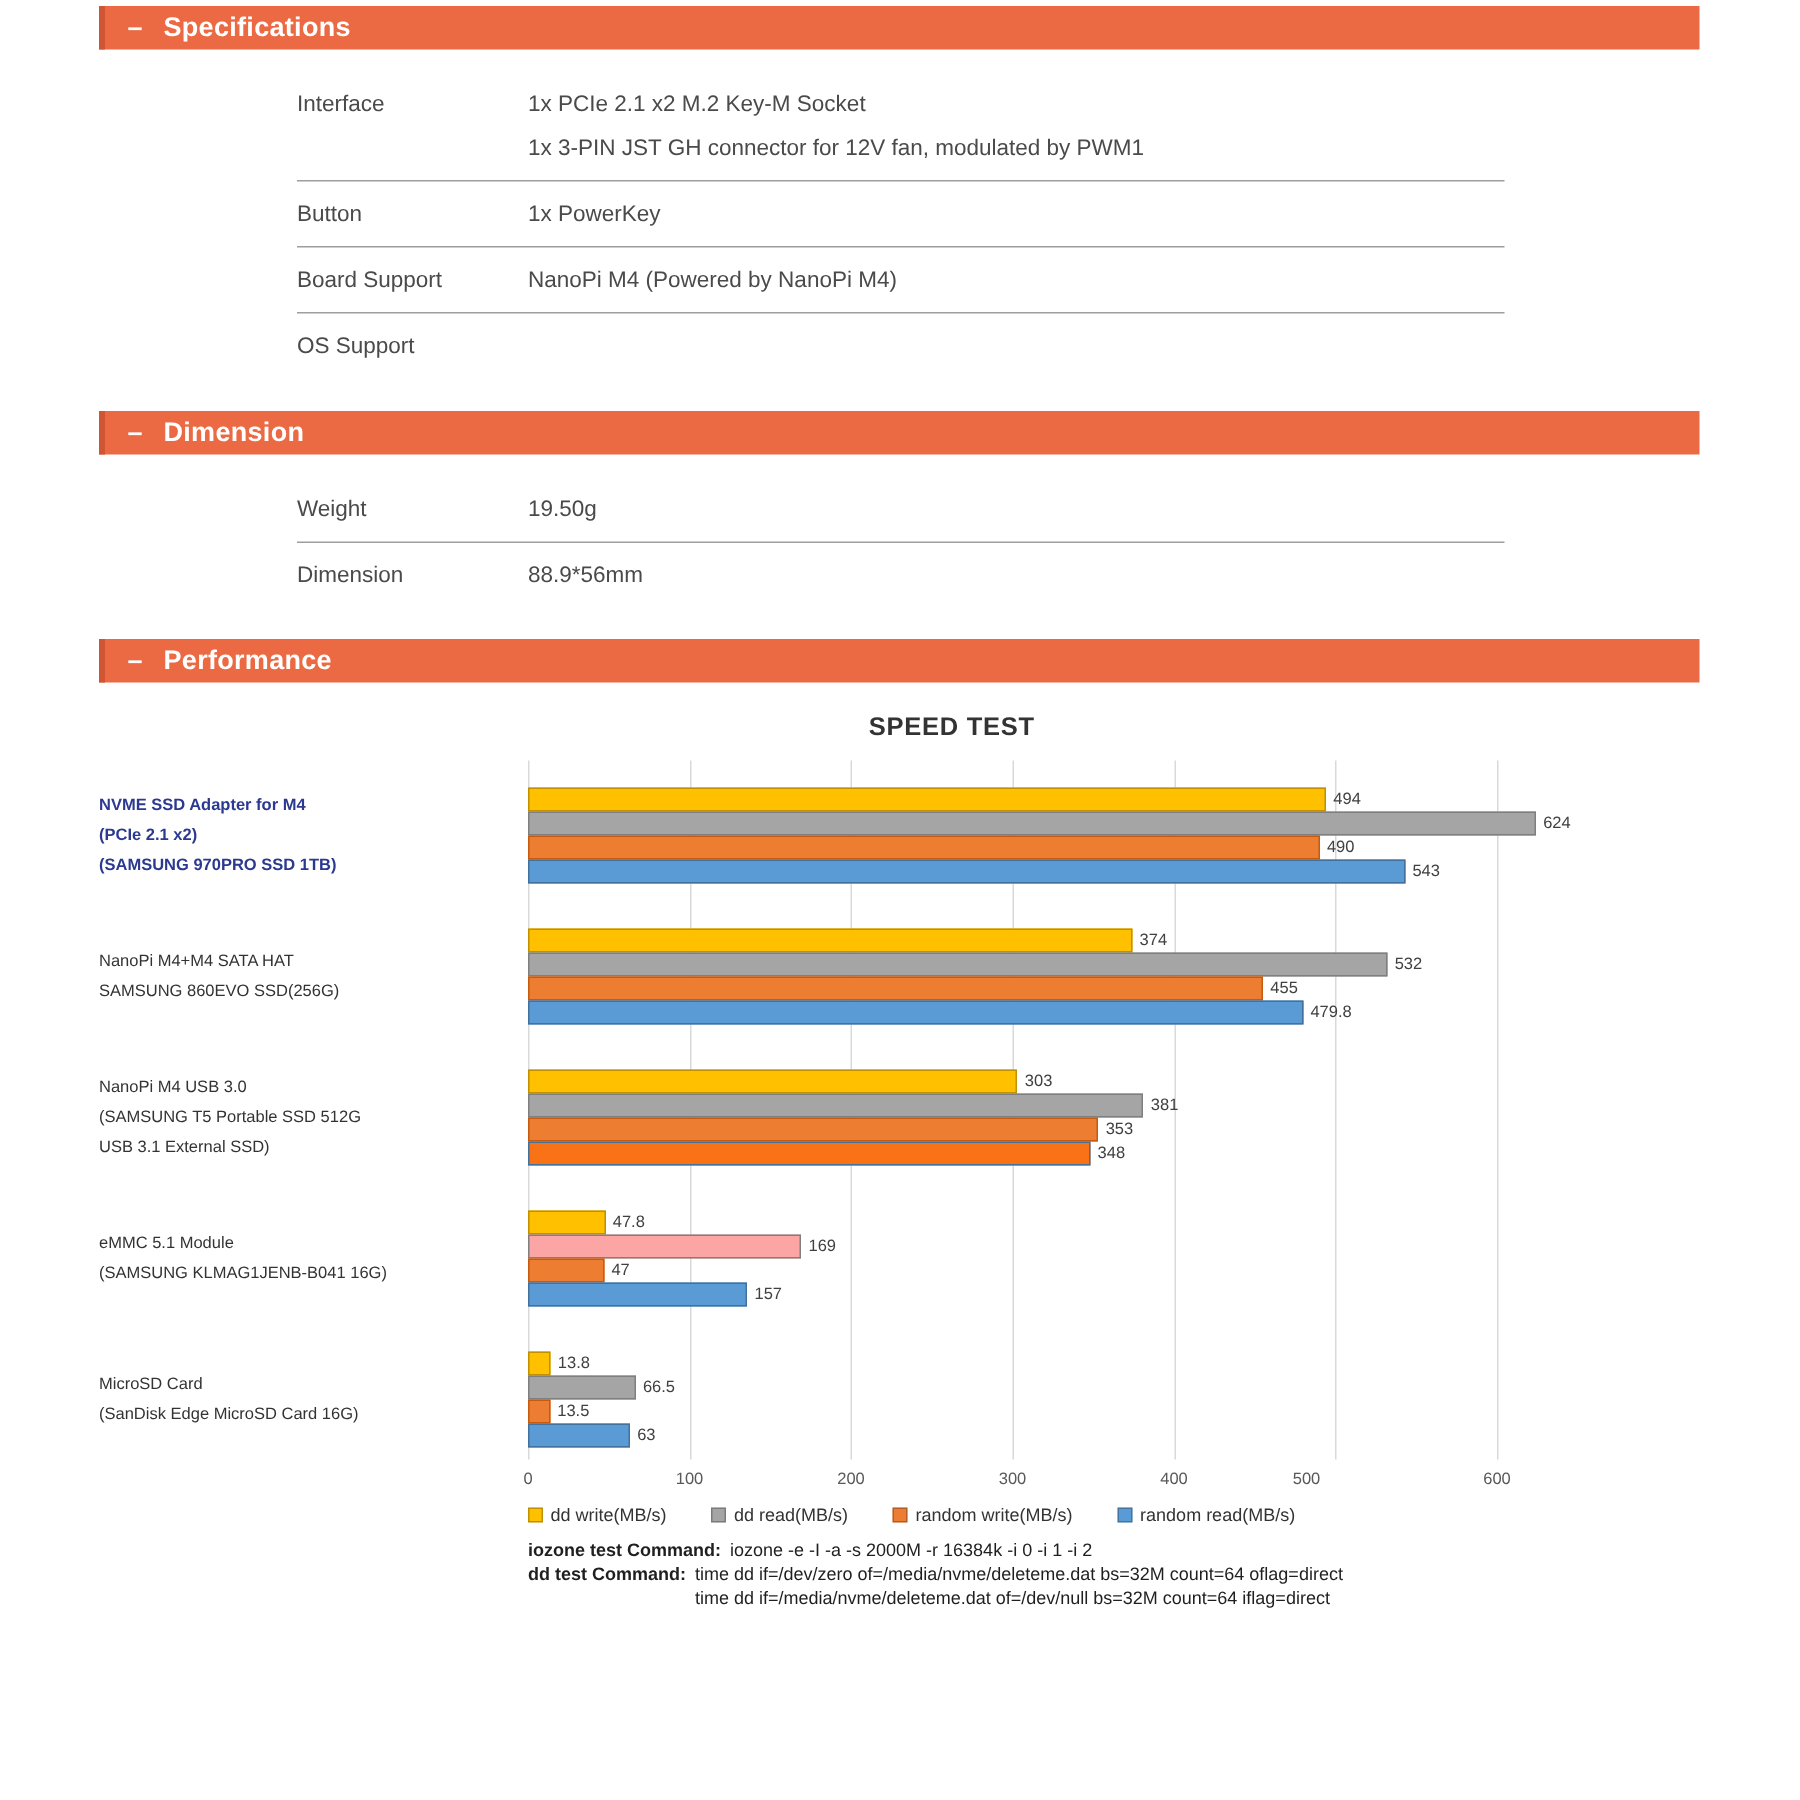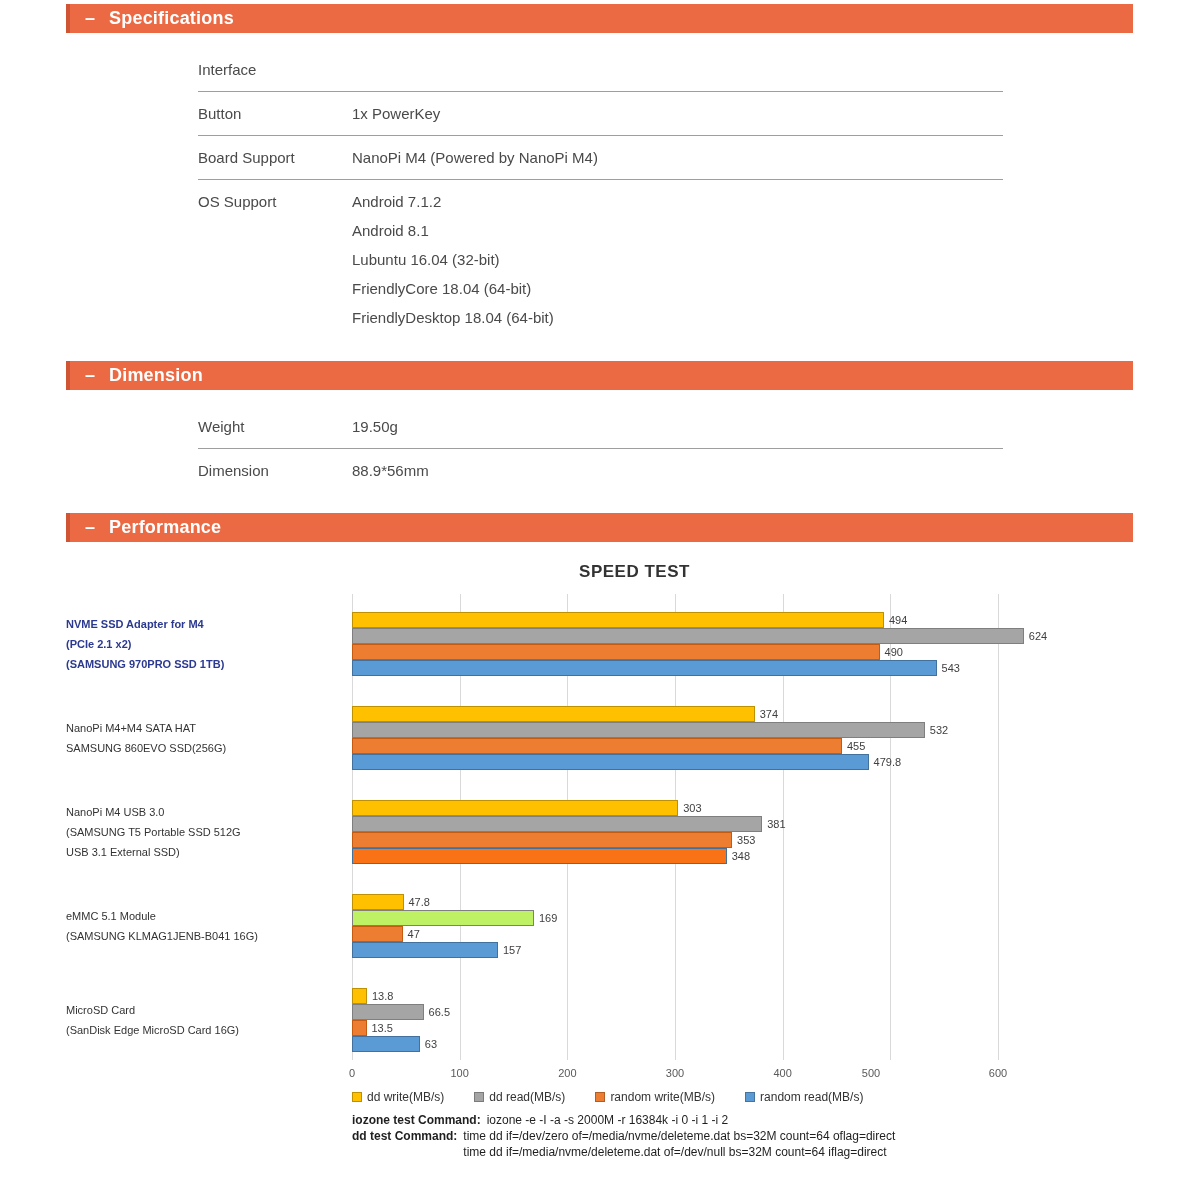--- a/index.html
+++ b/index.html
@@ -94,45 +94,42 @@
 <div class="page">
 
   <section>
     <div class="sec-header hdr-spec">
       <span class="dash">–</span>
       <span class="sec-title">Specifications</span>
     </div>
     <div class="spec-table">
       <div class="spec-row">
         <div class="spec-label">Interface</div>
+        <div class="spec-values">
+          <div>1x PCIe 2.1 x2 M.2 Key-M Socket</div>
+          <div>1x 3-PIN JST GH connector for 12V fan, modulated by PWM1</div>
+        </div>
       </div>
       <div class="spec-divider"></div>
       <div class="spec-row">
         <div class="spec-label">Button</div>
         <div class="spec-values">
           <div>1x PowerKey</div>
         </div>
       </div>
       <div class="spec-divider"></div>
       <div class="spec-row">
         <div class="spec-label">Board Support</div>
         <div class="spec-values">
           <div>NanoPi M4 (Powered by NanoPi M4)</div>
         </div>
       </div>
       <div class="spec-divider"></div>
       <div class="spec-row">
         <div class="spec-label">OS Support</div>
-        <div class="spec-values">
-          <div>Android 7.1.2</div>
-          <div>Android 8.1</div>
-          <div>Lubuntu 16.04 (32-bit)</div>
-          <div>FriendlyCore 18.04 (64-bit)</div>
-          <div>FriendlyDesktop 18.04 (64-bit)</div>
-        </div>
       </div>
     </div>
   </section>
 
   <section>
     <div class="sec-header hdr-dim">
       <span class="dash">–</span>
       <span class="sec-title">Dimension</span>
     </div>
     <div class="spec-table">
@@ -263,21 +260,21 @@
               <div>eMMC 5.1 Module</div>
               <div>(SAMSUNG KLMAG1JENB-B041 16G)</div>
             </div>
             <div class="bars">
               <div class="bar-row">
                 <div class="bar" style="width: 51.5px; background: rgb(255, 192, 0); border-color: rgb(191, 144, 0);">
                   <span class="bar-value">47.8</span>
                 </div>
               </div>
               <div class="bar-row">
-                <div class="bar" style="width: 182px; background: #bef264; border-color: rgb(127, 127, 127); text-decoration: underline;">
+                <div class="bar" style="width: 182px; background: #fca5a5; border-color: rgb(127, 127, 127); text-decoration: underline;">
                   <span class="bar-value">169</span>
                 </div>
               </div>
               <div class="bar-row">
                 <div class="bar" style="width: 50.6px; background: rgb(237, 125, 49); border-color: rgb(197, 90, 17);">
                   <span class="bar-value">47</span>
                 </div>
               </div>
               <div class="bar-row">
                 <div class="bar" style="width: 146px; background: rgb(91, 155, 213); border-color: rgb(65, 113, 156);">

